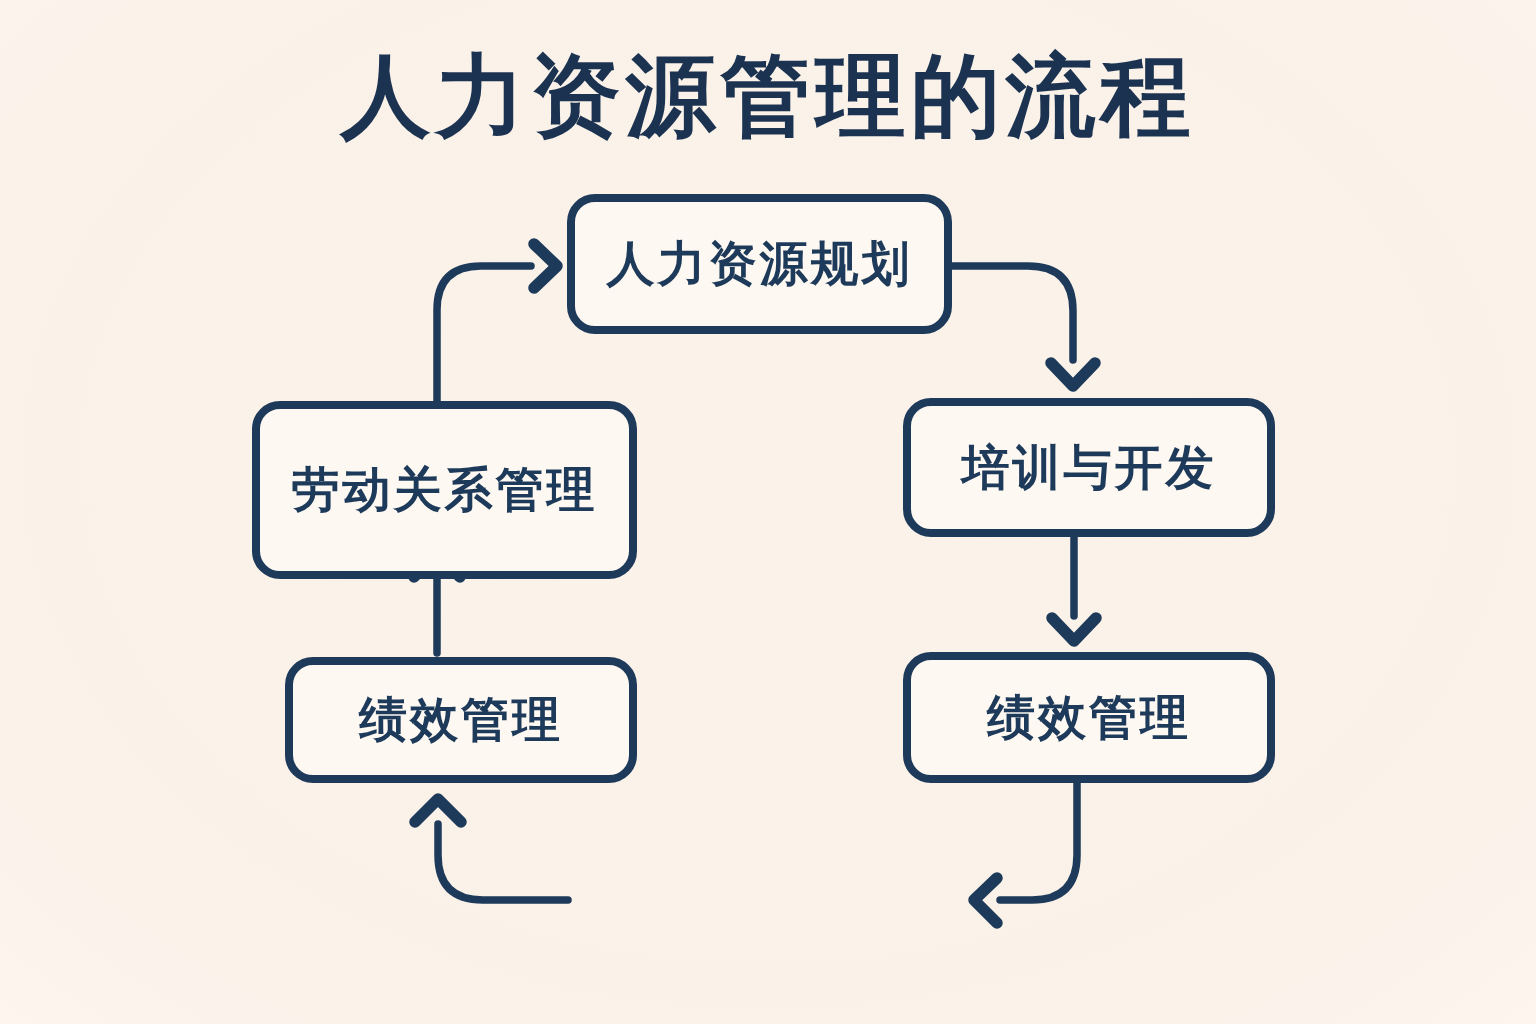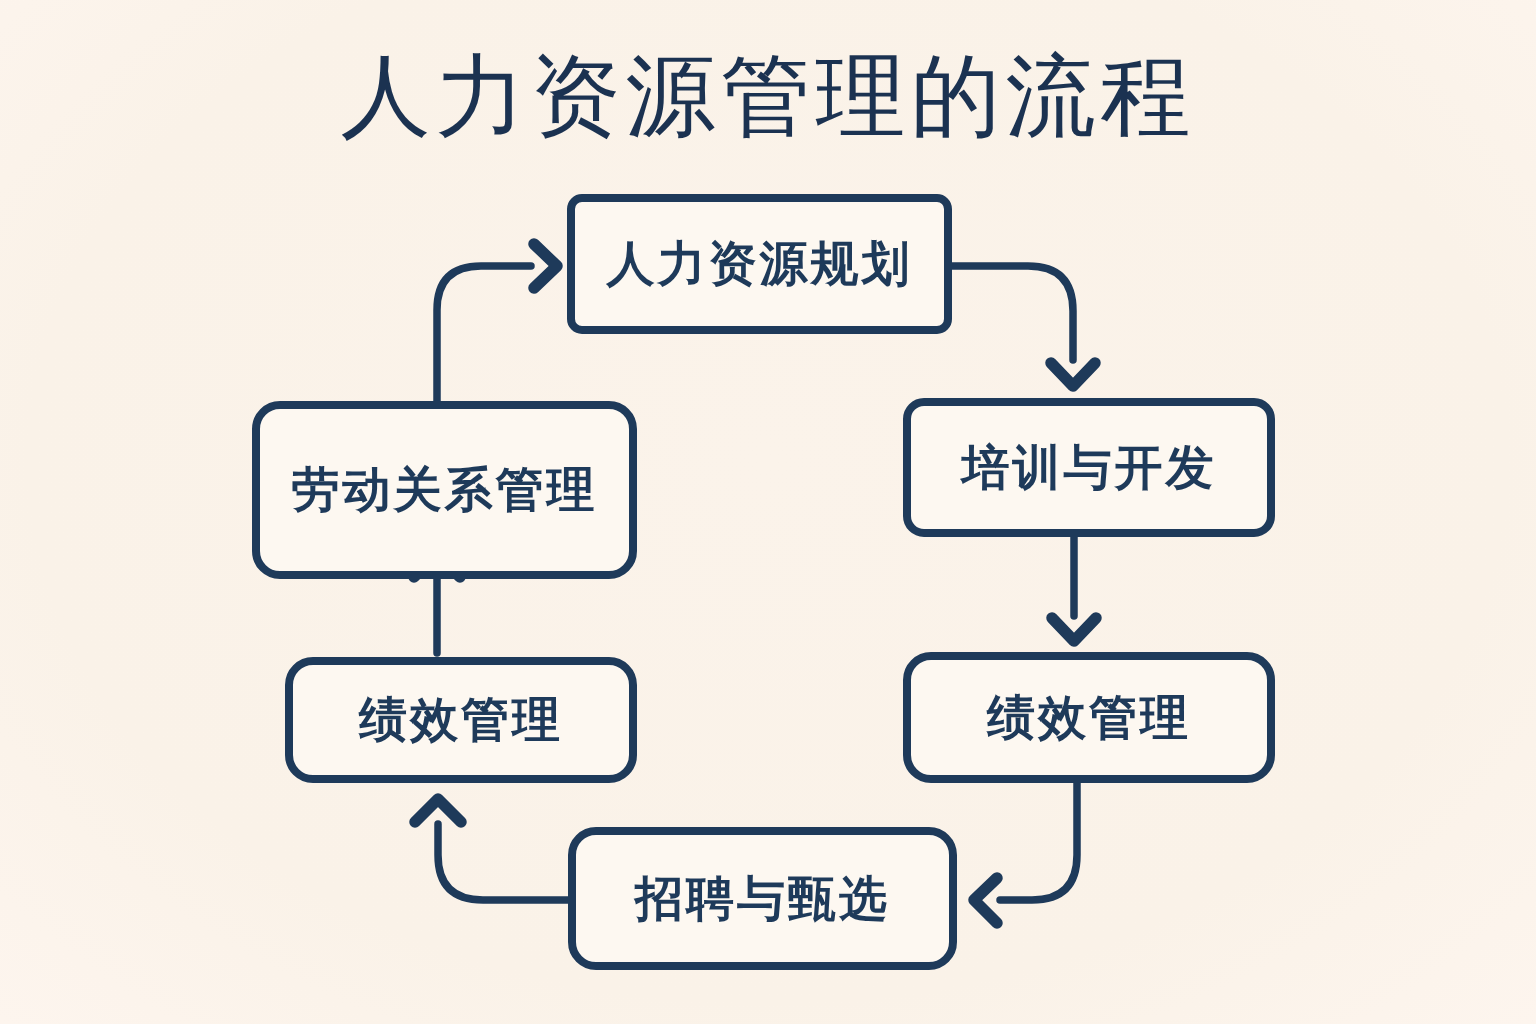--- a/index.html
+++ b/index.html
@@ -16,21 +16,21 @@
     background: radial-gradient(ellipse at 50% 45%, #fbf3ea 0%, #faf2e8 68%, #fdf5ee 100%);
   }
   .diagram-title {
     position: absolute;
     top: 36px;
     left: 0;
     width: 100%;
     margin: 0;
     text-align: center;
     font-size: 90px;
-    font-weight: 400;
+    font-weight: 700;
     letter-spacing: 5px;
     color: #1b3251;
   }
   .edges-layer {
     position: absolute;
     top: 0;
     left: 0;
     width: 1536px;
     height: 1024px;
   }
@@ -44,22 +44,22 @@
     align-items: center;
     justify-content: center;
   }
   .node-label {
     font-size: 48px;
     font-weight: 700;
     letter-spacing: 3px;
     color: #1e3a5a;
     white-space: nowrap;
   }
-  .node-hr-planning            { left: 567px; top: 194px; width: 385px; height: 140px; border-radius: 15px; }
-  .node-training-development   { left: 903px; top: 398px; width: 372px; height: 139px; border-radius: 21px; }
+  .node-hr-planning            { left: 567px; top: 194px; width: 385px; height: 140px; }
+  .node-training-development   { left: 903px; top: 398px; width: 372px; height: 139px; }
   .node-performance-right      { left: 903px; top: 652px; width: 372px; height: 131px; }
   .node-recruitment-selection  { left: 568px; top: 827px; width: 389px; height: 143px; }
   .node-performance-left       { left: 285px; top: 657px; width: 352px; height: 126px; }
   .node-labor-relations        { left: 252px; top: 401px; width: 385px; height: 178px; }
 </style>
 </head>
 <body>
 
 <div class="canvas">
 
@@ -103,23 +103,20 @@
   </div>
 
   <div class="node node-training-development">
     <span class="node-label">培训与开发</span>
   </div>
 
   <div class="node node-performance-right">
     <span class="node-label">绩效管理</span>
   </div>
 
-  <div class="node node-recruitment-selection">
-    <span class="node-label">招聘与甄选</span>
-  </div>
 
   <div class="node node-performance-left">
     <span class="node-label">绩效管理</span>
   </div>
 
   <div class="node node-labor-relations">
     <span class="node-label">劳动关系管理</span>
   </div>
 
 </div>

